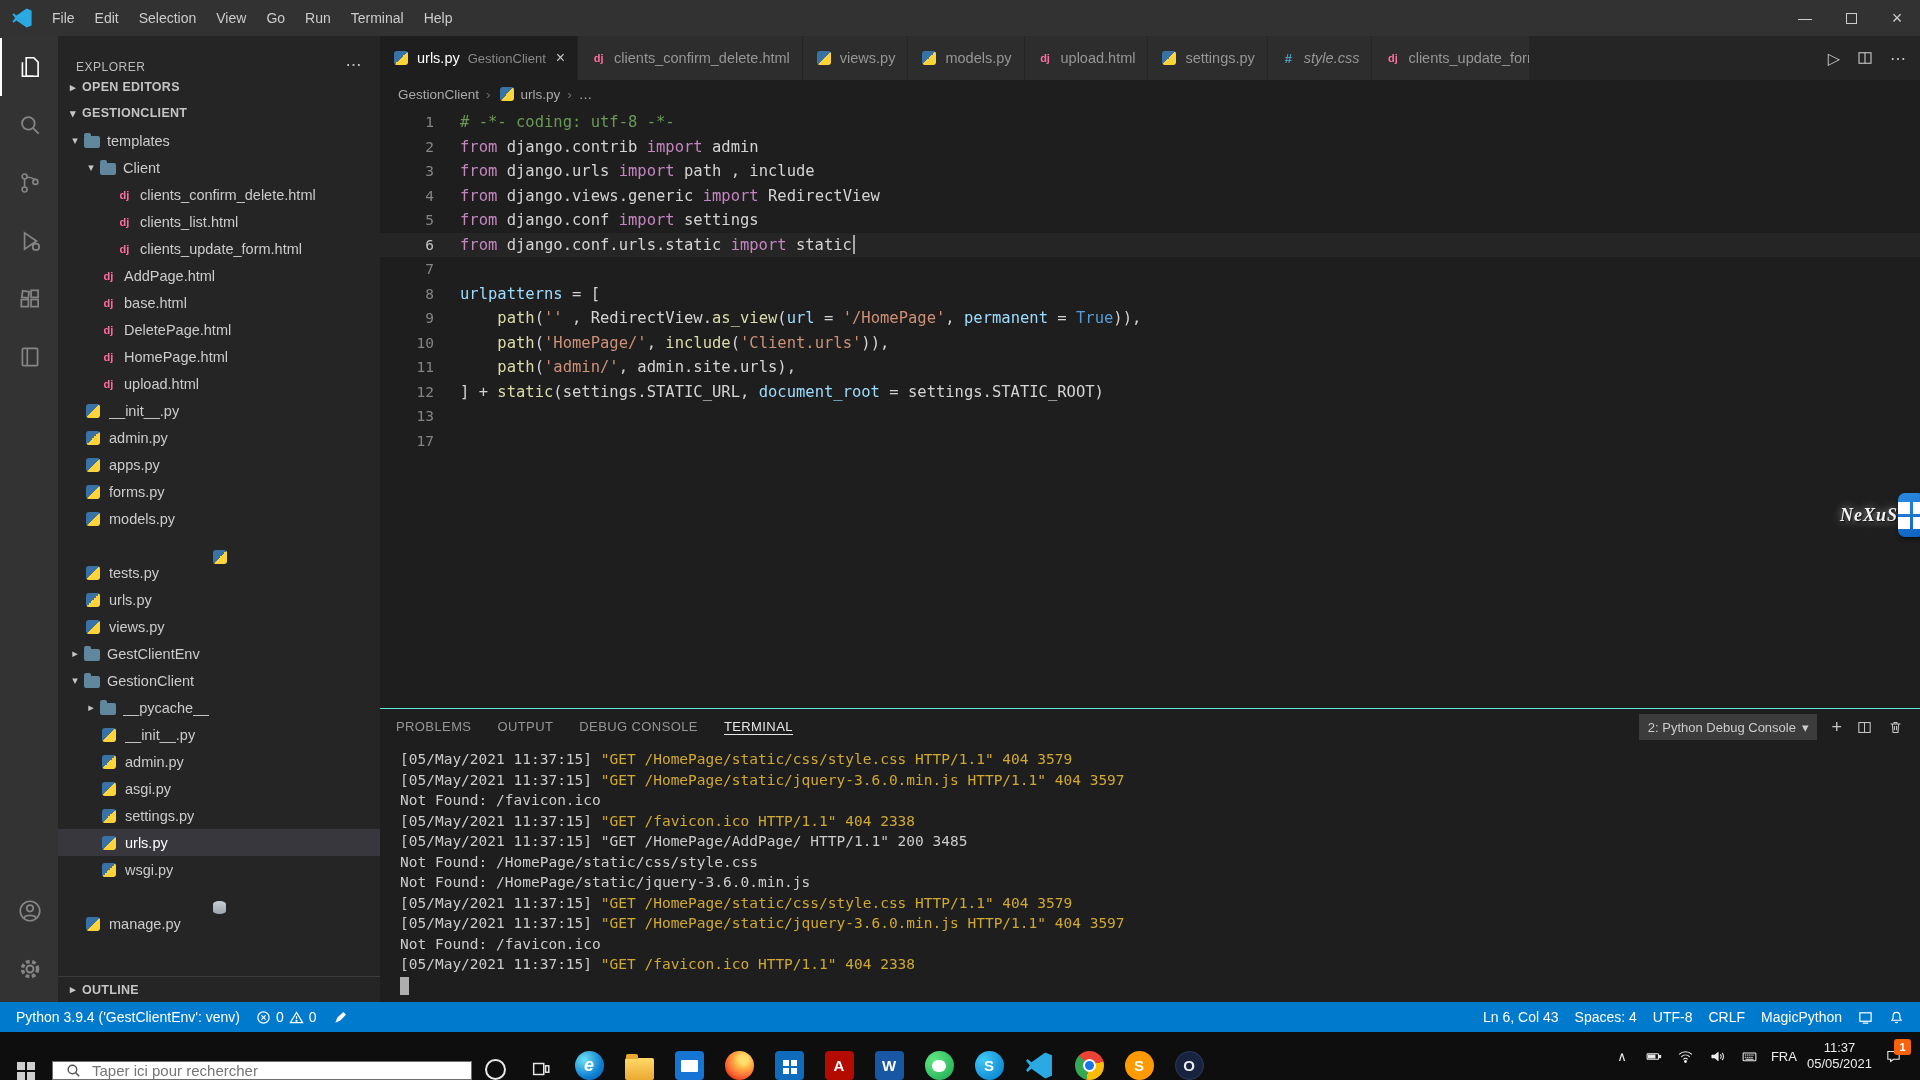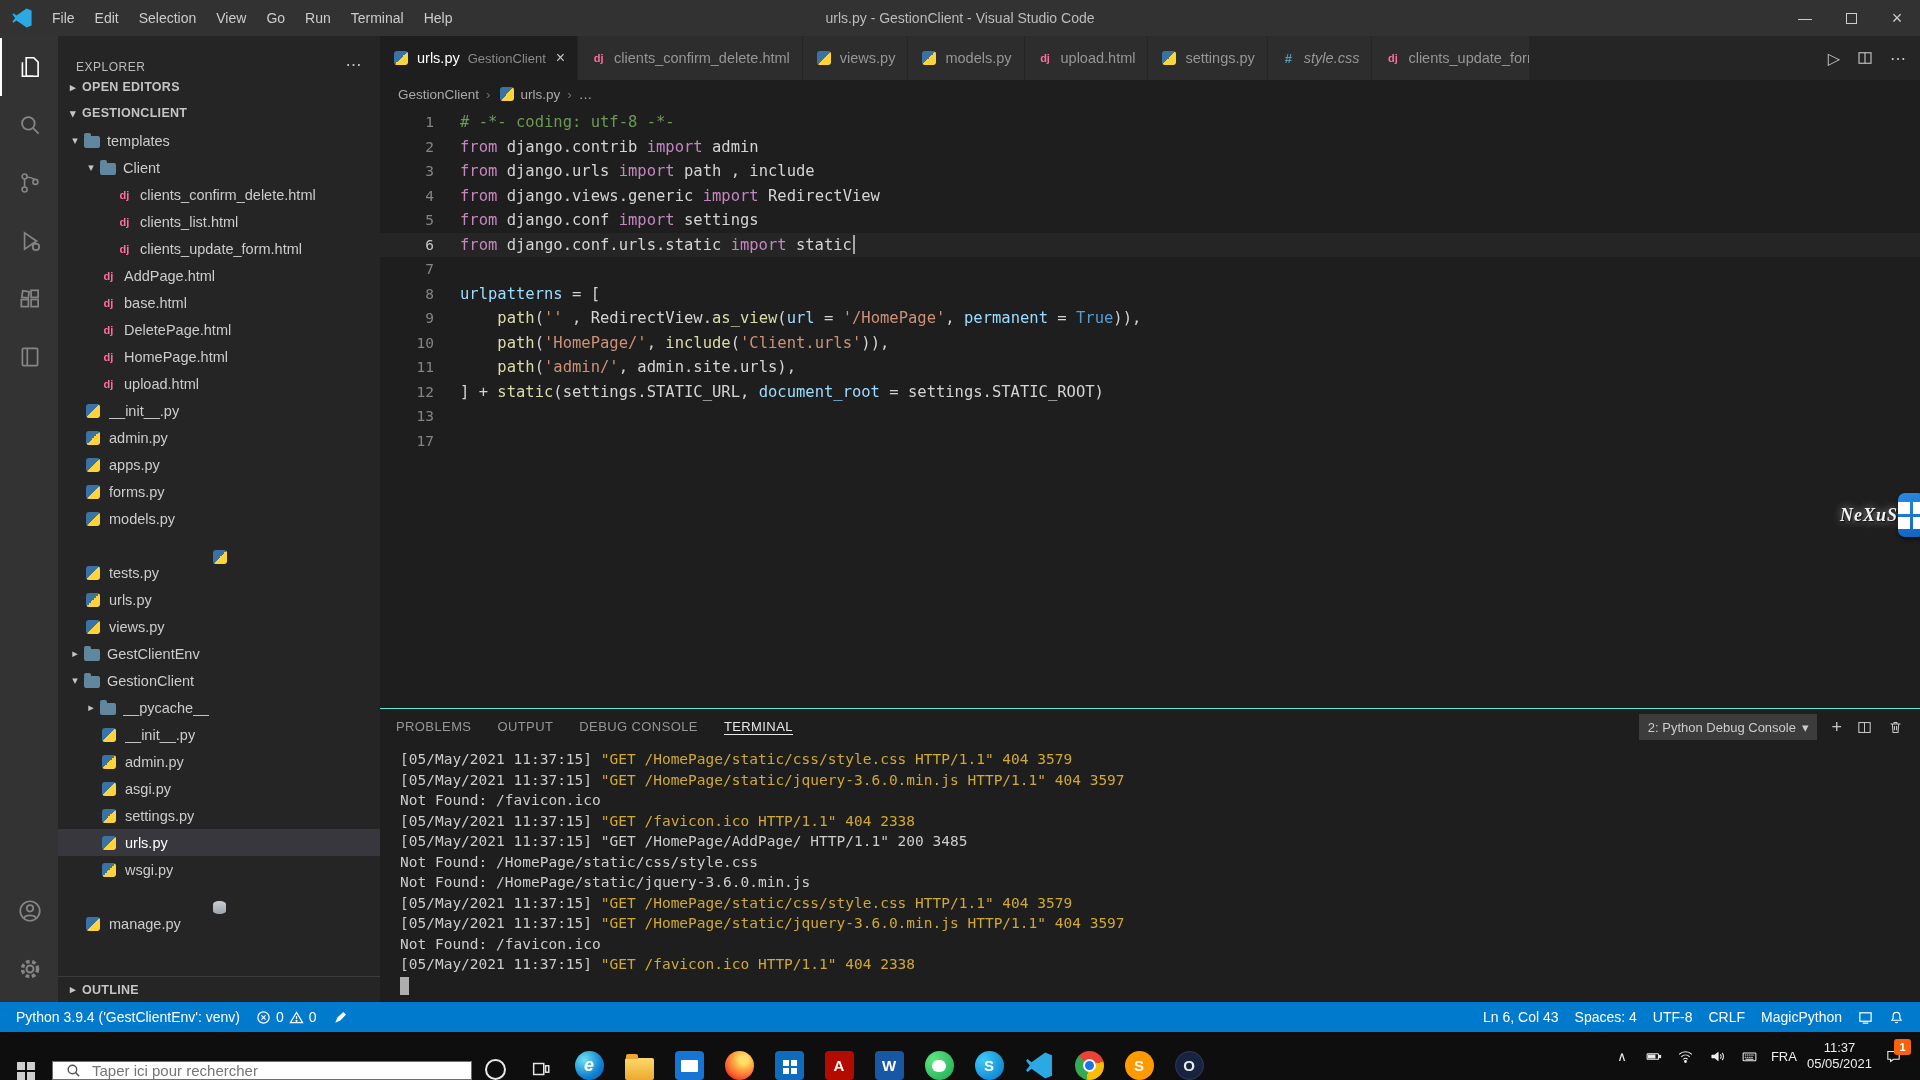--- a/index.html
+++ b/index.html
@@ -176,21 +176,20 @@
 #dk-camera::after{content:"";position:absolute;left:14px;top:12px;width:7px;height:5px;background:rgba(255,255,255,.85);border-radius:50%}
 </style>
 </head>
 <body>
 
 <div id="screen">
 
   <div id="titlebar">
     <span id="vscode-logo"></span>
     <div id="menus"><span class="menu-item">File</span><span class="menu-item">Edit</span><span class="menu-item">Selection</span><span class="menu-item">View</span><span class="menu-item">Go</span><span class="menu-item">Run</span><span class="menu-item">Terminal</span><span class="menu-item">Help</span></div>
-    <span id="win-title">urls.py - GestionClient - Visual Studio Code</span>
     <div id="win-controls">
       <span class="win-btn">—</span>
       <span class="win-btn" id="max-btn">
           <span></span>
         </span>
       <span class="win-btn" style="font-size:18px">×</span>
     </div>
   </div>
 
   <div id="main">

